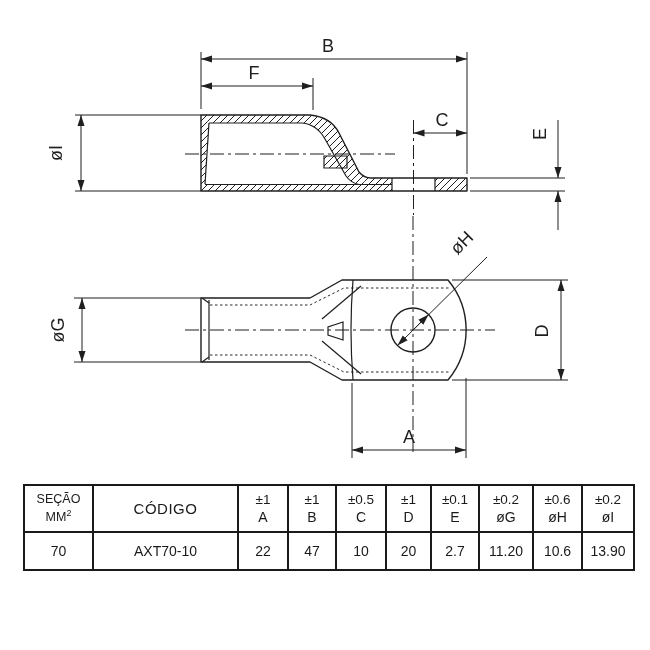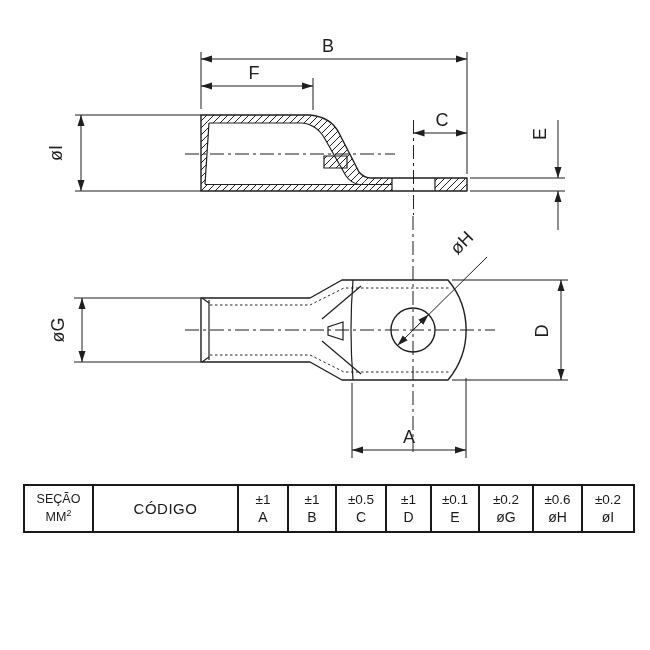--- a/index.html
+++ b/index.html
@@ -188,15 +188,27 @@
         </td>
         <td>
           <div class="tol">±0.6</div>
           <div class="dimname">øH</div>
         </td>
         <td>
           <div class="tol">±0.2</div>
           <div class="dimname">øI</div>
         </td>
       </tr>
+      <tr style="height:38px">
+        <td class="val">70</td>
+        <td class="val">AXT70-10</td>
+        <td class="val">22</td>
+        <td class="val">47</td>
+        <td class="val">10</td>
+        <td class="val">20</td>
+        <td class="val">2.7</td>
+        <td class="val">11.20</td>
+        <td class="val">10.6</td>
+        <td class="val">13.90</td>
+      </tr>
     </tbody>
   </table>
 </div>
 
 </body></html>

